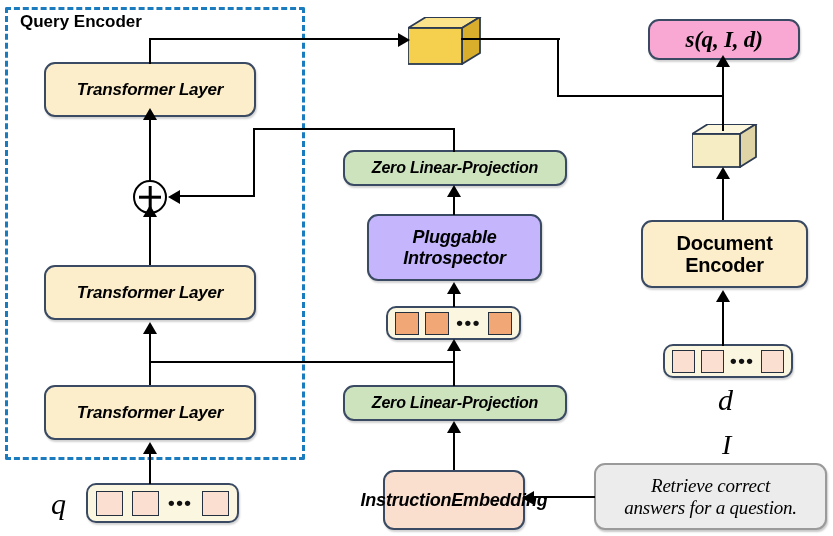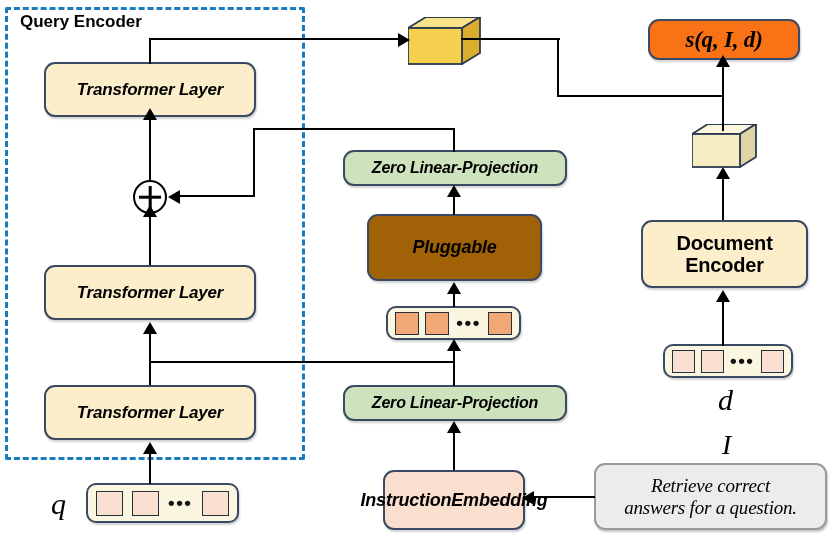--- a/index.html
+++ b/index.html
@@ -12,23 +12,23 @@
     position:absolute;box-sizing:border-box;
     border:2px solid #3a4a63;border-radius:11px;
     display:flex;align-items:center;justify-content:center;
     text-align:center;line-height:1.12;
     color:#000;font-weight:bold;font-style:italic;
     letter-spacing:-0.2px;
     box-shadow:1px 2px 2px rgba(0,0,0,.18);
   }
   .n-cream   {background:#fdeecb;}
   .n-green   {background:#cde3bd;}
-  .n-blue    {background:#a16207;}
+  .n-blue    {background:#c4b5fd;}
   .n-peach   {background:#fadfcf;}
-  .n-score   {background:#f97316;}
+  .n-score   {background:#f9a8d4;}
   .n-gray    {background:#ececec;border:2px solid #9a9a9a;box-shadow:1px 2px 2px rgba(0,0,0,.22);}
   .upright{font-style:normal;}
   .serif-it{font-family:"Liberation Serif",serif;font-style:italic;font-weight:bold;}
   .serif-plain{font-family:"Liberation Serif",serif;font-style:italic;font-weight:normal;}
 
   
   .dashed-box{
     position:absolute;box-sizing:border-box;
     border:3px dashed #1b7bbf;
     border-radius:2px;
@@ -98,20 +98,21 @@
     <span class="tok tok-pink" style="width:27px;height:25px;"></span>
     <span class="dots">•••</span>
     <span class="tok tok-pink" style="width:27px;height:25px;"></span>
   </div>
   <div class="vlabel serif-plain" style="left:51px;top:487px;font-size:30px;">q</div>
 
   <div class="node n-green" style="left:343px;top:150px;width:224px;height:36px;font-size:16px;">Zero Linear-Projection</div>
 
   <div class="node n-blue" style="left:367px;top:214px;width:175px;height:67px;font-size:18px;flex-direction:column;">
     <span>Pluggable</span>
+    <span>Introspector</span>
   </div>
 
   <div class="tokrow" style="left:386px;top:306px;width:135px;height:34px;padding:0 7px;">
     <span class="tok tok-orange" style="width:24px;height:23px;"></span>
     <span class="tok tok-orange" style="width:24px;height:23px;"></span>
     <span class="dots">•••</span>
     <span class="tok tok-orange" style="width:24px;height:23px;"></span>
   </div>
 
   <div class="node n-green" style="left:343px;top:385px;width:224px;height:36px;font-size:16px;">Zero Linear-Projection</div>

